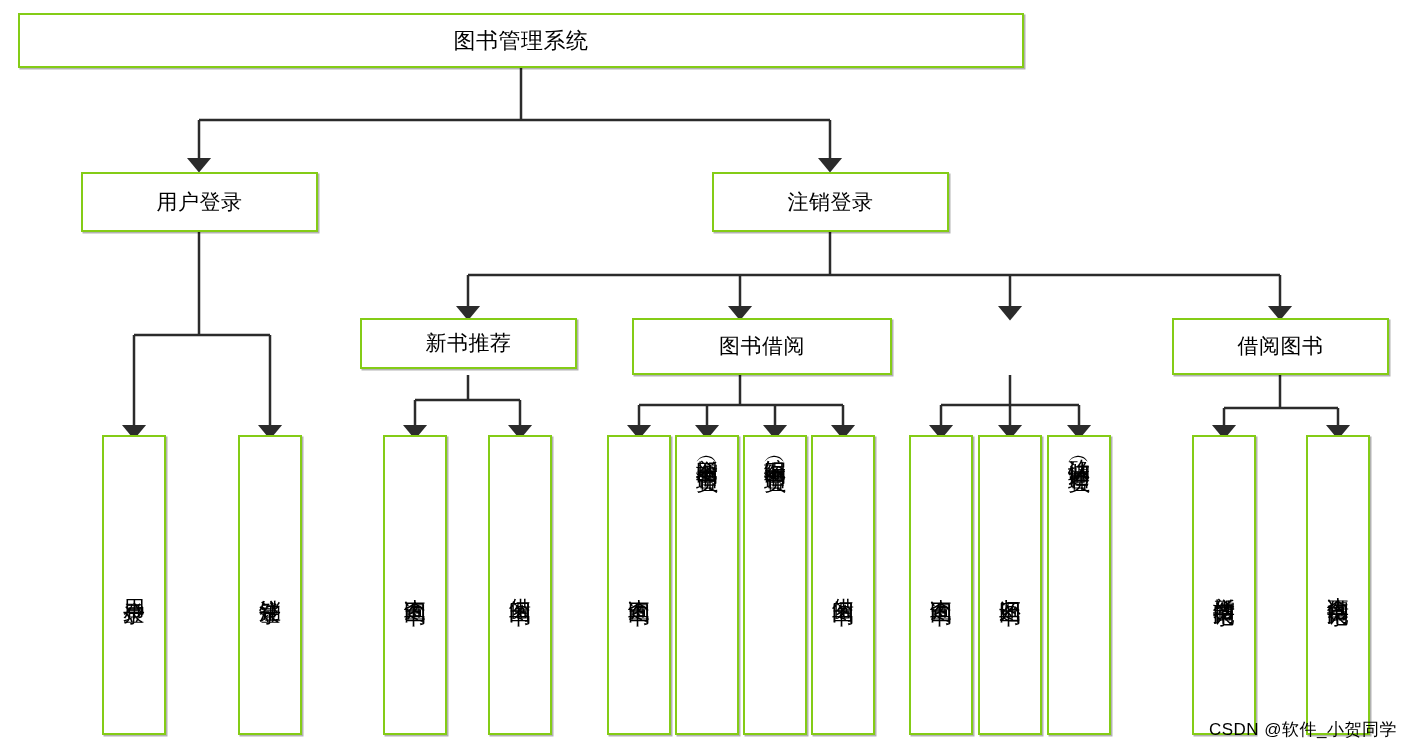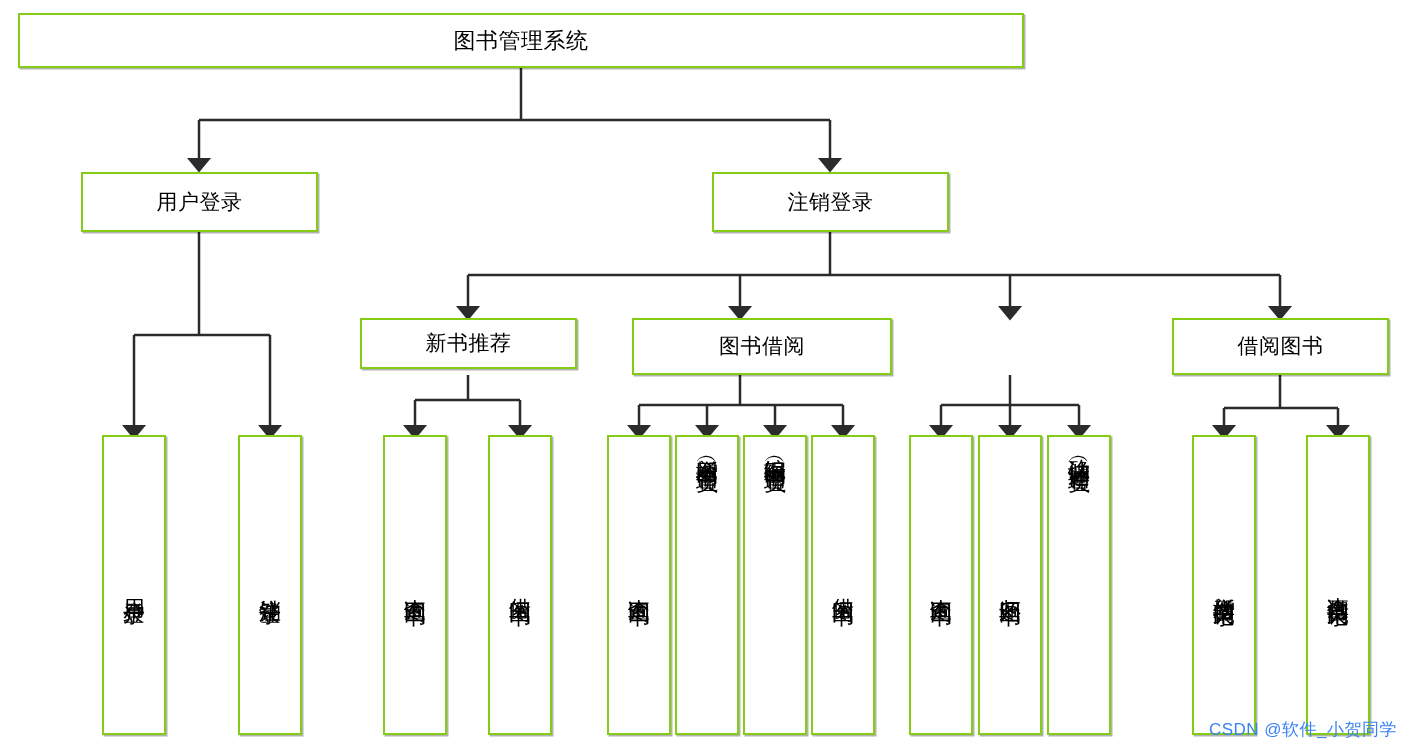--- a/index.html
+++ b/index.html
@@ -64,21 +64,21 @@
     text-orientation: upright;
     font-size: 22px;
     letter-spacing: 2px;
     line-height: 1;
   }
   #watermark {
     position: absolute;
     right: 8px;
     bottom: 6px;
     font-size: 17px;
-    color: #3b82f6;
+    color: #000000;
     letter-spacing: 0.5px;
     white-space: nowrap;
   }
 </style>
 </head>
 <body>
 
 <div id="canvas">
 
   <svg class="wires" viewBox="0 0 1405 747" xmlns="http://www.w3.org/2000/svg">

